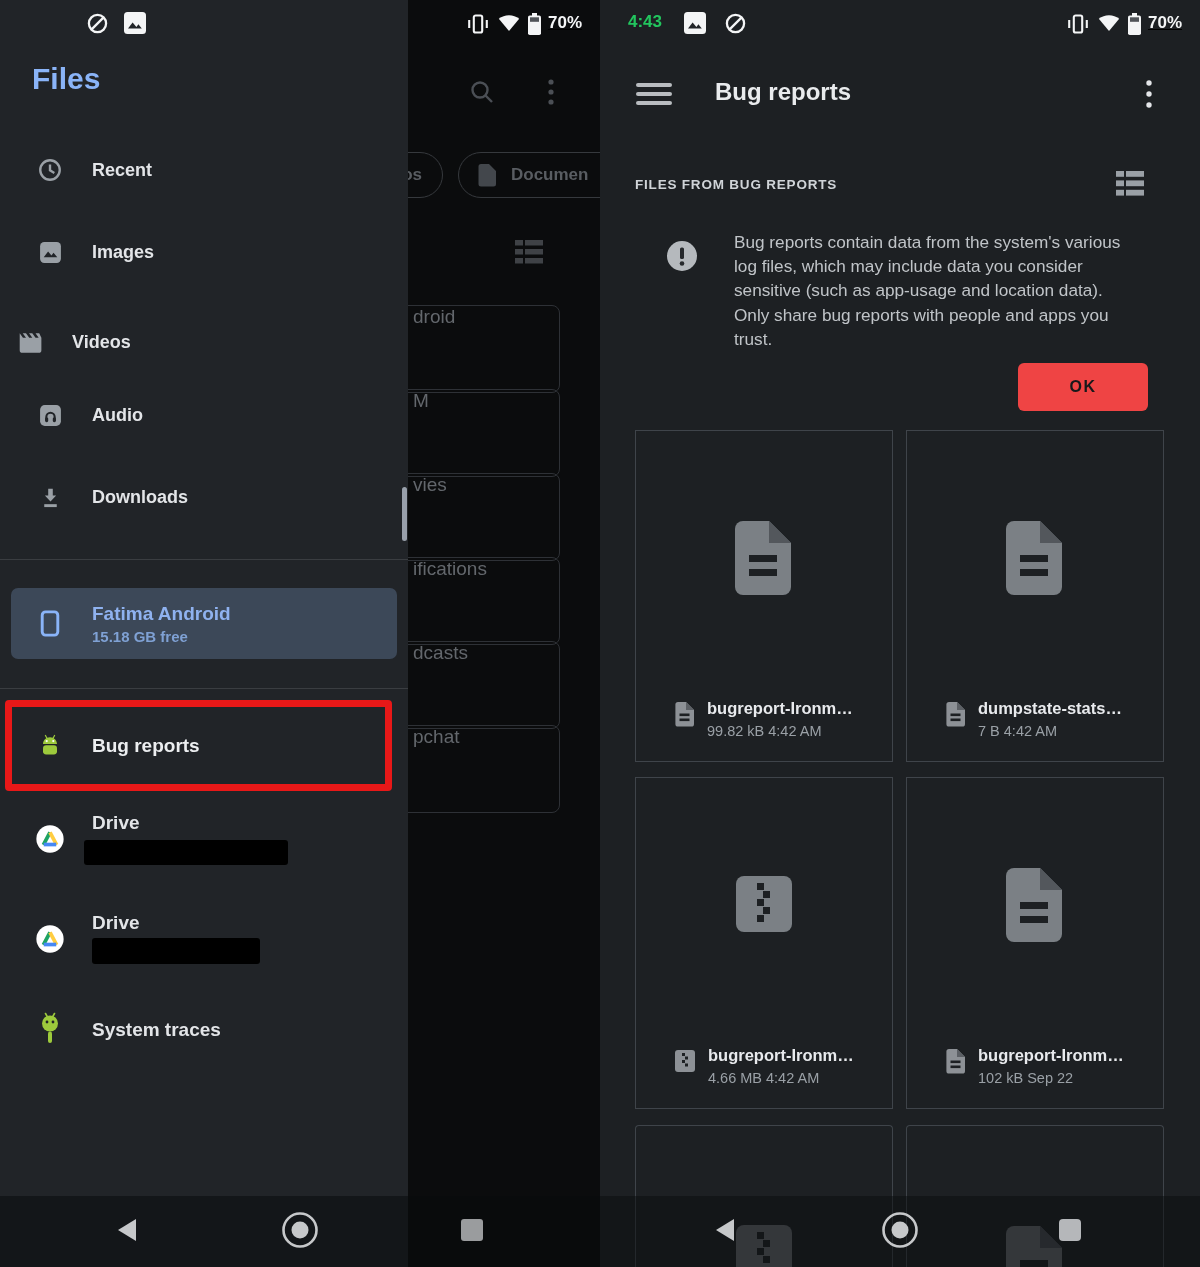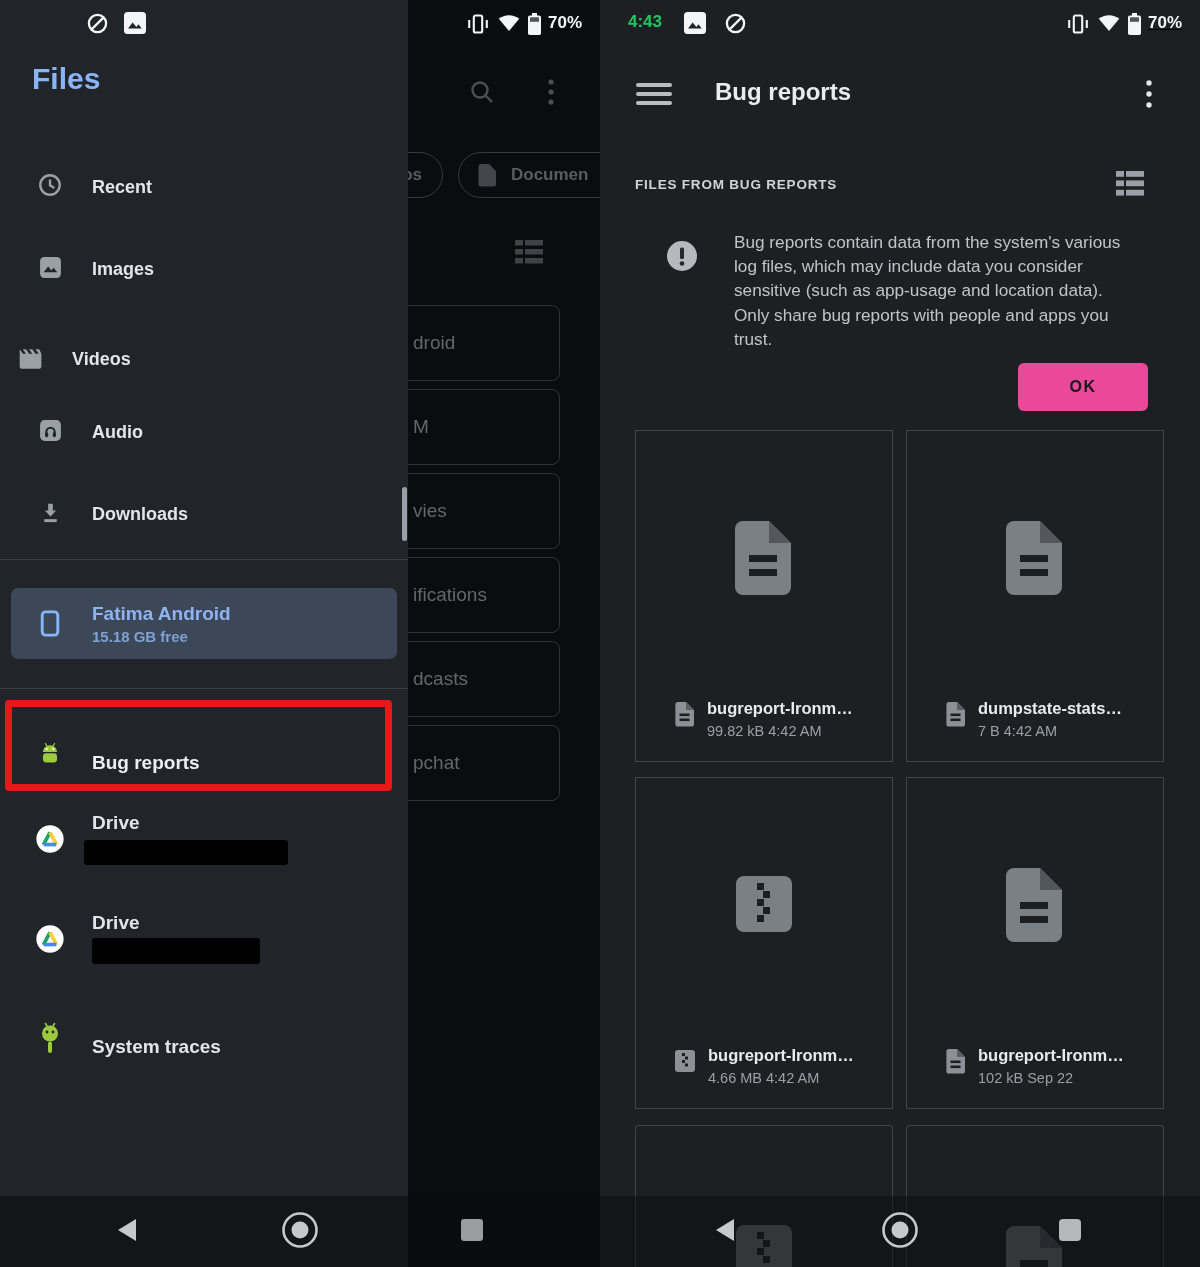--- a/index.html
+++ b/index.html
@@ -12,21 +12,21 @@
   #right-screen { left:600px; background:#1d2023; }
 
   
   .sb-time { color:#22c55e; font-size:17px; font-weight:700; top:12px; }
   .sb-right { top:13px; right:18px; display:flex; align-items:flex-start; gap:7px;text-decoration:underline; }
   .sb-batt-text { color:#f4f5f6; font-size:17px; font-weight:700; }
 
   
   #drawer { position:absolute; left:0; top:0; width:408px; height:1267px; background:#212428; z-index:2; }
   .drawer-title { color:#8ab4f8; font-size:30px; font-weight:600; left:24px; top:62px;margin-left:8px; }
-  .ditem { position:absolute; left:0; width:408px; height:56px; display:flex; align-items:flex-end;
+  .ditem { position:absolute; left:0; width:408px; height:56px; display:flex; align-items:center;
            padding-left:36px; color:#e3e5e8; font-size:18px; font-weight:600; }
   .ditem .ic { width:28px; display:flex; justify-content:center; margin-right:28px; }
   .divider { position:absolute; left:0; width:408px; height:1px; background:#3a3d41; }
 
   .storage-card { position:absolute; left:11px; top:588px; width:386px; height:71px;
                   background:#3c4858; border-radius:7px; display:flex; align-items:center; padding-left:25px; }
   .storage-card .ic { width:28px; display:flex; justify-content:center; margin-right:28px; }
   .storage-title { color:#8fb2f0; font-size:19px; font-weight:700; }
   .storage-sub { color:#7fa1d4; font-size:15px; font-weight:600; margin-top:3px; }
 
@@ -35,29 +35,29 @@
 
   .redact { position:absolute; background:#000; border-radius:3px; }
 
   .scrollbar { position:absolute; left:402px; top:487px; width:5px; height:54px;
                background:#aeb6c2; border-radius:3px; opacity:.85; z-index:3; }
 
   
   .dim-chip { position:absolute; top:152px; height:46px; border:1.5px solid #36393d;
               border-radius:23px; display:flex; align-items:center; color:#595d62;
               font-size:17px; font-weight:600; }
-  .dim-folder { position:absolute; left:398px; width:162px; height:76px; border:1.5px solid #2e3136;
-                border-radius:8px; display:flex; align-items:center; padding-left:14px;
+  .dim-folder { position:absolute; left:398px; width:162px; height:88px; border:1.5px solid #2e3136;
+                border-radius:8px; display:flex; align-items:flex-start; padding-left:14px;
                 color:#63676c; font-size:19px; }
 
   
   .app-title { color:#e9ebed; font-size:24px; font-weight:600; }
   .section-label { color:#d0d4d8; font-size:13.5px; font-weight:700; letter-spacing:.8px; }
   .notice-text { color:#c0c4c8; font-size:17.2px; line-height:24.2px; width:398px; }
-  .ok-btn { position:absolute; left:418px; top:363px; width:130px; height:48px; background:#ec4899;
+  .ok-btn { position:absolute; left:418px; top:363px; width:130px; height:48px; background:#ef4444;
             border:none; border-radius:6px; color:#17181a; font-size:16px; font-weight:700;
             letter-spacing:1.5px; font-family:"Liberation Sans", sans-serif; }
 
   .card { position:absolute; width:258px; height:332px; border:1px solid #3f444a; border-radius:0; }
   .card-partial { height:142px; border-bottom:none; border-radius:4px 4px 0 0; }
   .card .big { position:absolute; left:50%; top:128px; transform:translate(-50%,-50%); }
   .card .big-low { position:absolute; left:50%; top:98px; transform:translateX(-50%); }
   .card .foot { position:absolute; left:38px; right:6px; top:268px; display:flex; align-items:flex-start; }
   .foot .fic { margin-right:12px; margin-top:2px; flex:0 0 auto; }
   .fname { color:#e8eaed; font-size:16.5px; font-weight:600; white-space:nowrap; overflow:hidden; }

